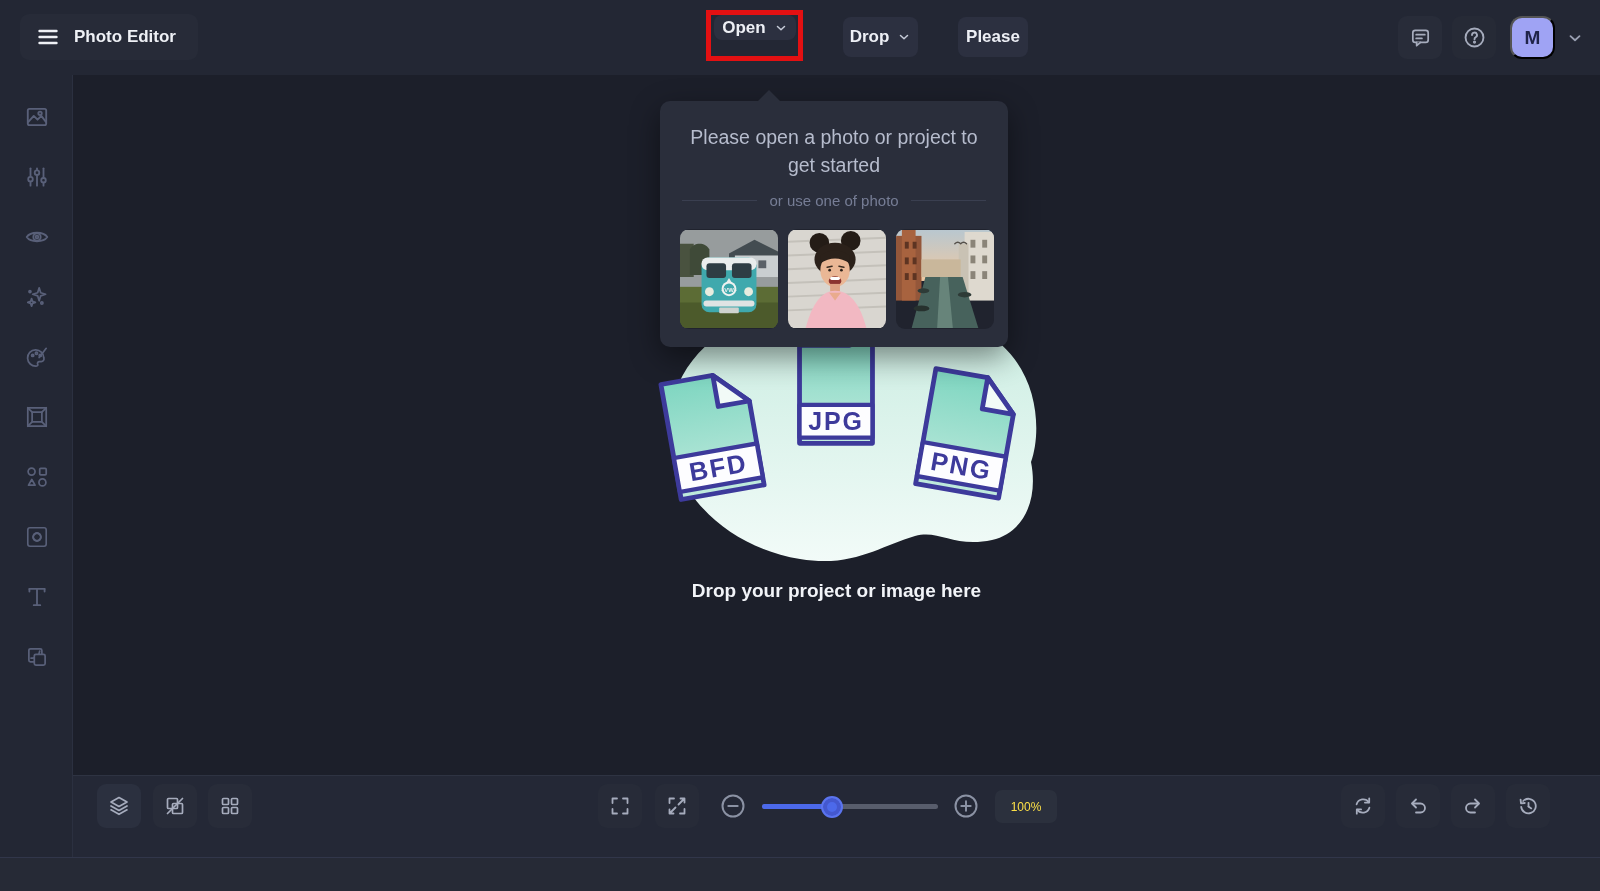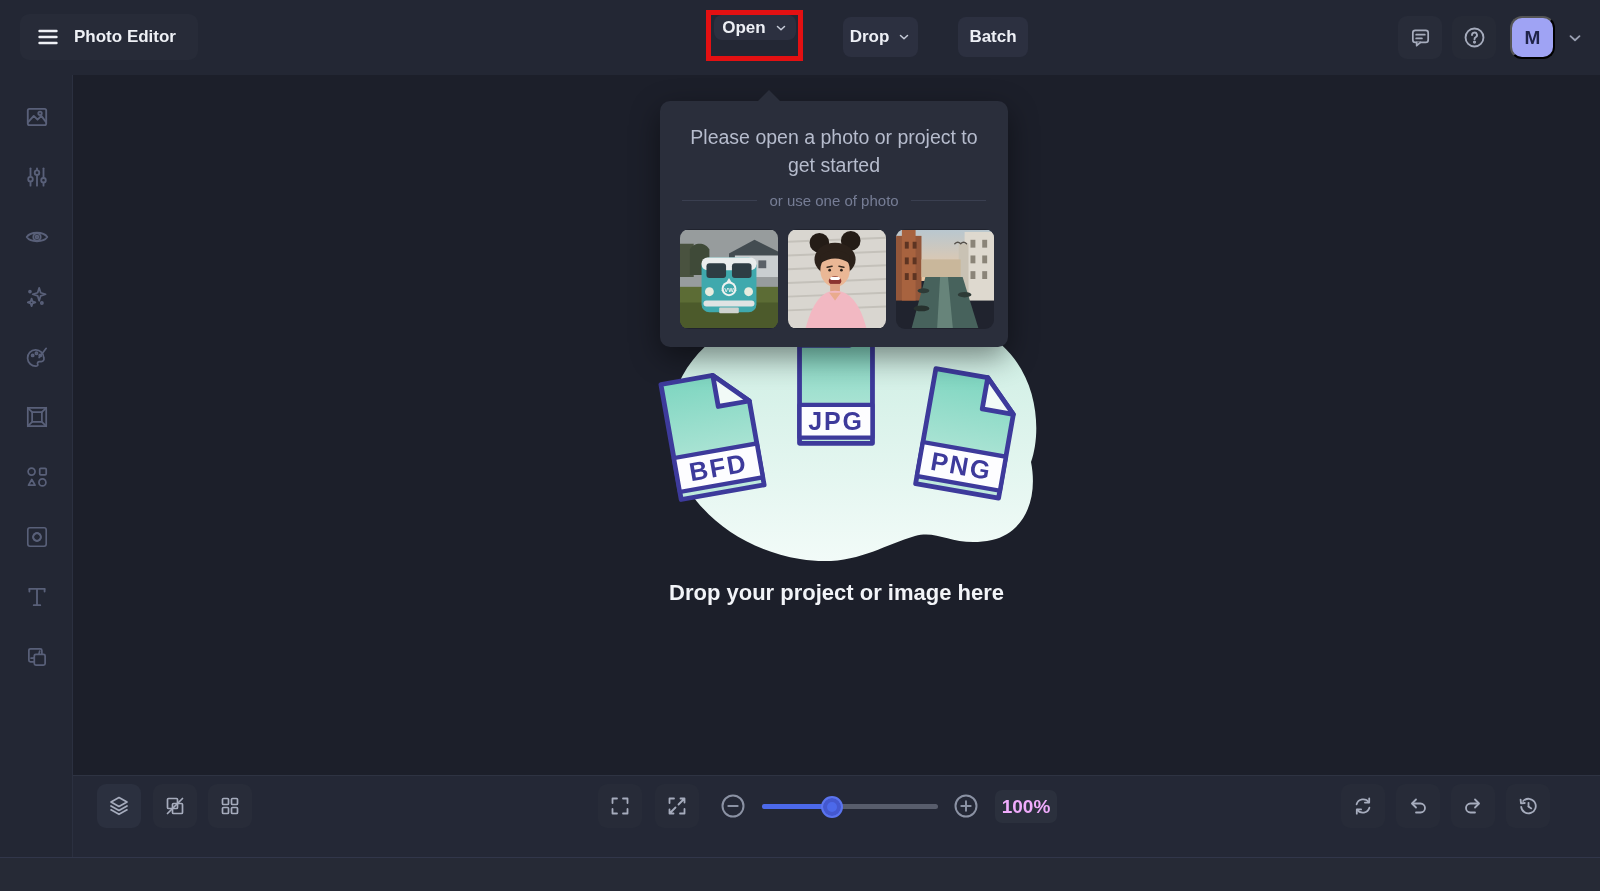--- a/index.html
+++ b/index.html
@@ -48,34 +48,34 @@
     color:#767d95; font-size:15px; }
   .popover .divider::before, .popover .divider::after { content:""; flex:1; height:1px; background:#3a3f50; }
   .thumbs { position:absolute; left:20px; top:128px; display:flex; gap:10px; }
   .thumb { width:98px; height:100px; border-radius:9px; overflow:hidden; cursor:pointer; border:none; padding:0; background:#20232e; }
   .thumb svg { display:block; }
 
   
   .blob { position:absolute; left:549px; top:221px; z-index:1; }
   .file-badge { position:absolute; z-index:5; }
   .drop-text { position:absolute; left:0; top:505px; width:1527px; text-align:center;
-    color:#f2f4f8; font-size:22px; font-weight:700; z-index:2; }
+    color:#f2f4f8; font-size:19px; font-weight:700; z-index:2; }
 
   
   .tool { position:absolute; top:784px; width:44px; height:44px; }
   .tool svg { width:24px; height:24px; }
   .zoom-circle { position:absolute; top:792px; width:28px; height:28px; background:none; border:none;
     color:#8b92a4; cursor:pointer; display:flex; align-items:center; justify-content:center; }
   .slider-track { position:absolute; left:762px; top:804px; width:176px; height:5px; border-radius:3px;
     background:#585d6c; cursor:pointer; }
   .slider-fill { position:absolute; left:0; top:0; height:5px; width:70px; border-radius:3px; background:#4c69ea; }
   .slider-handle { position:absolute; left:59px; top:-8.5px; width:22px; height:22px; border-radius:50%;
     background:#4c69ea; border:2px solid #5b74ee; box-shadow:inset 0 0 0 4px #4458cf; cursor:grab; }
   .zoom-badge { position:absolute; left:995px; top:790px; width:62px; height:33px; background:#2b303d;
-    border:none; border-radius:7px; color:#f0abfc; font-size:19px; font-weight:700; cursor:pointer;
+    border:none; border-radius:7px; color:#fde047; font-size:12px; font-weight:400; cursor:pointer;
     font-family:"Liberation Sans", sans-serif; }
 
   svg { stroke-linecap:round; stroke-linejoin:round; }
 </style>
 </head>
 <body>
 
 <div id="app">
 
   <div class="canvas">
@@ -260,21 +260,21 @@
     <div class="highlight-box"></div>
 
     <button class="btn" style="left:843px; top:17px; width:75px; height:40px;">
       <span>Drop</span>
       <svg width="14" height="14" viewBox="0 0 24 24" fill="none" stroke="#c6cbd8" stroke-width="2.6">
           <polyline points="6,9.5 12,15 18,9.5"></polyline>
         </svg>
     </button>
 
     <button class="btn" style="left:958px; top:17px; width:70px; height:40px;">
-      <span>Batch</span>
+      <span>Please</span>
     </button>
 
     <button class="iconbtn" style="left:1398px; top:16px; width:44px; height:43px;">
       <svg width="23" height="23" viewBox="0 0 24 24" fill="none" stroke="currentColor" stroke-width="1.8">
         <rect x="4" y="4.5" width="16" height="12.5" rx="2.5"></rect>
         <line x1="7.5" y1="9" x2="16.5" y2="9"></line>
           <line x1="7.5" y1="13" x2="13.5" y2="13"></line>
         <path d="M8 17 v3.5 L12 17" fill="#282c39"></path>
       </svg>
     </button>

